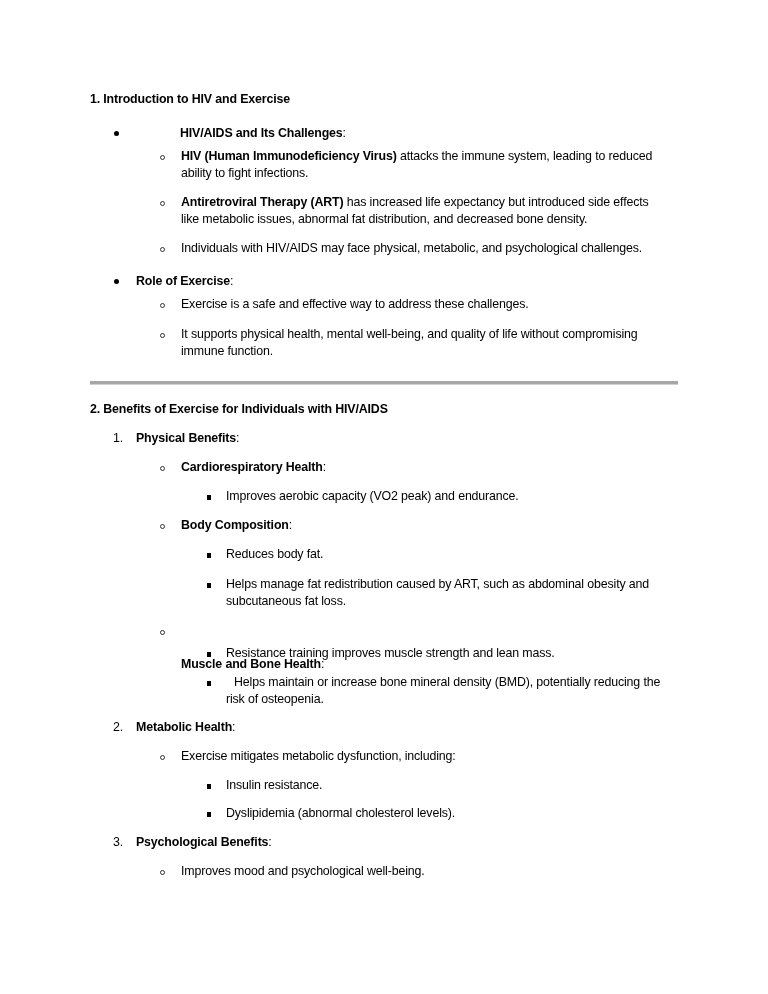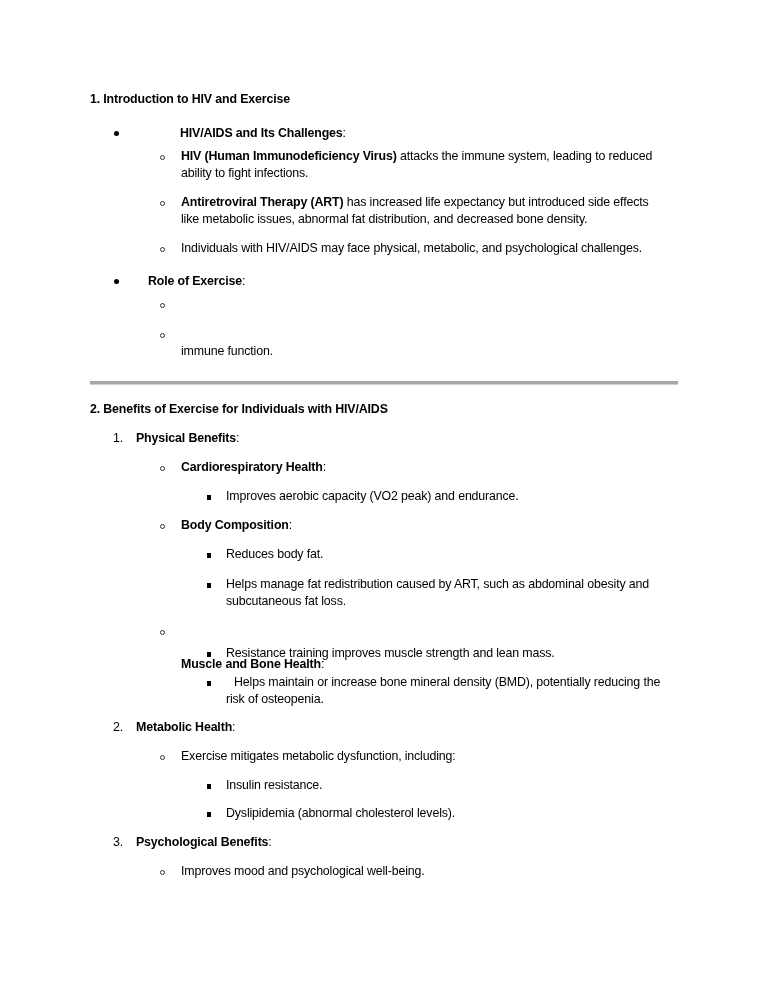--- a/index.html
+++ b/index.html
@@ -81,27 +81,29 @@
   <span class="circ" style="left:160px; top:201px;"></span>
   <div class="line" style="left:181px; top:211px;">like metabolic issues, abnormal fat distribution, and decreased bone density.</div>
   <div class="line" style="left:181px; top:194px;">
     <span class="b">Antiretroviral Therapy (ART)</span><span> has increased life expectancy but introduced side effects</span>
   </div>
 
   <span class="circ" style="left:160px; top:247px;"></span>
   <div class="line" style="left:181px; top:240px;">Individuals with HIV/AIDS may face physical, metabolic, and psychological challenges.</div>
 
   <span class="dot" style="left:114px; top:279px;"></span>
-  <div class="line" style="left:148px; top:273px;text-align:center;">
+  <div class="line" style="left:136px; top:273px;text-align:center;">
     <span class="b">Role of Exercise</span><span>:</span>
   </div>
 
   <span class="circ" style="left:160px; top:303px;"></span>
+  <div class="line" style="left:181px; top:296px;">Exercise is a safe and effective way to address these challenges.</div>
 
   <span class="circ" style="left:160px; top:333px;"></span>
+  <div class="line" style="left:181px; top:326px;">It supports physical health, mental well-being, and quality of life without compromising</div>
   <div class="line" style="left:181px; top:343px;">immune function.</div>
 
   <div class="hr"></div>
 
   <div class="line b" style="left:90px; top:401px;">2. Benefits of Exercise for Individuals with HIV/AIDS</div>
 
   <div class="marker" style="left:113px; top:430px;">1.</div>
   <div class="line" style="left:136px; top:430px;text-align:right;">
     <span class="b">Physical Benefits</span><span>:</span>
   </div>

